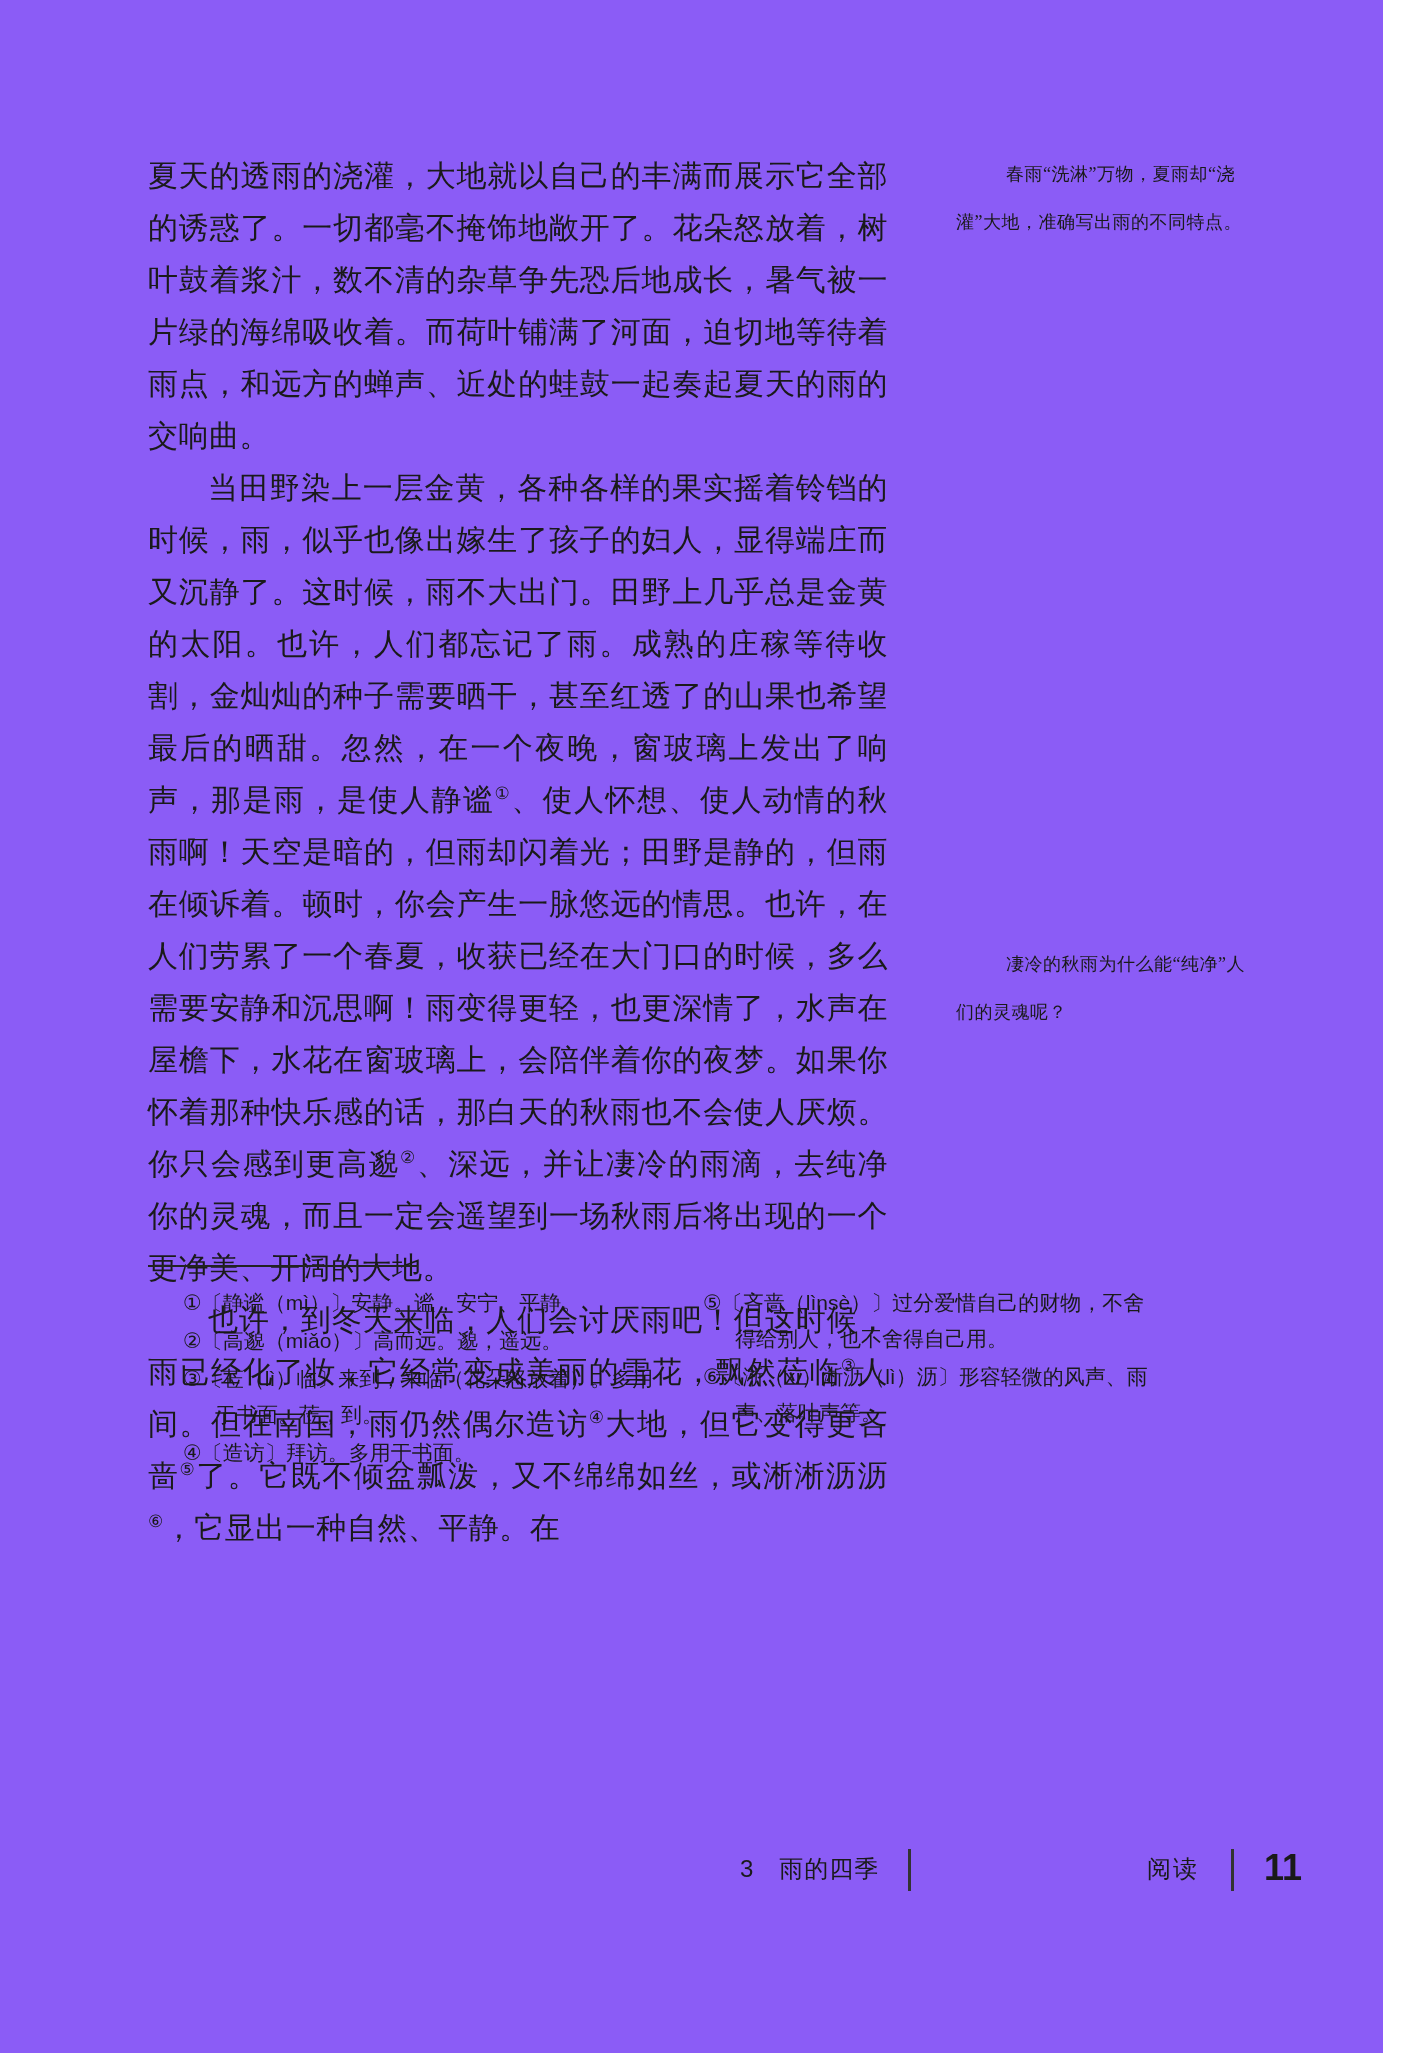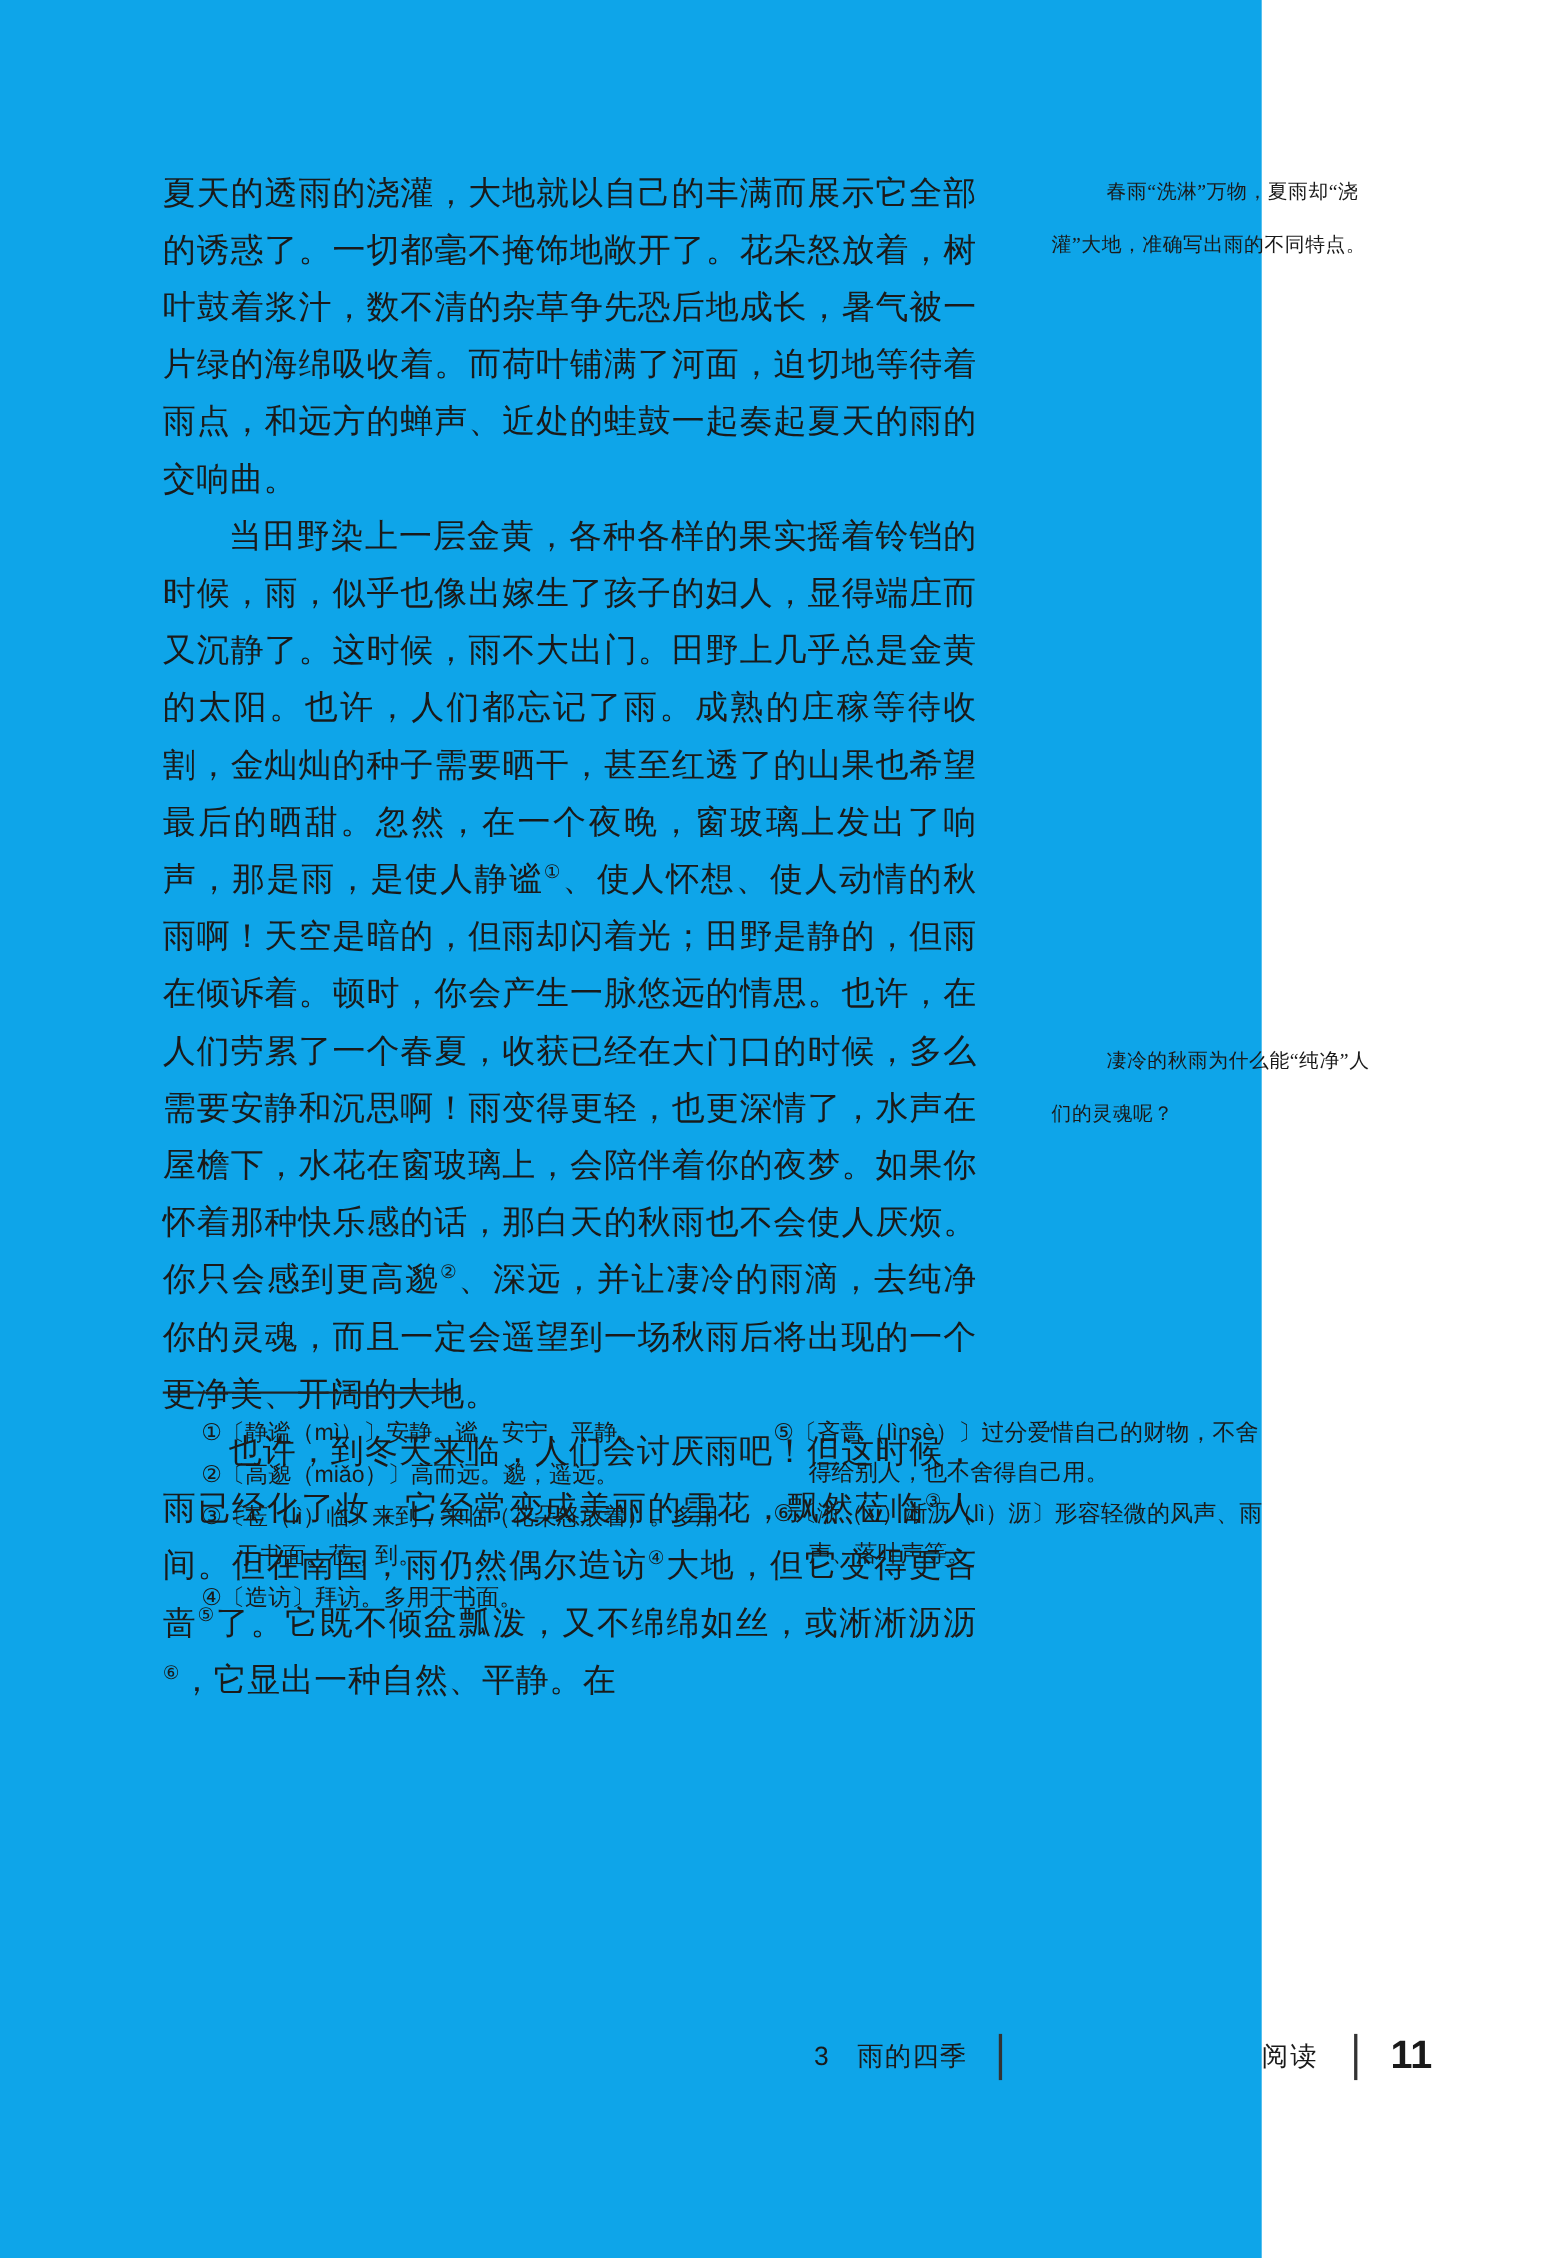--- a/index.html
+++ b/index.html
@@ -11,23 +11,23 @@
     width: 1403px;
     height: 2053px;
     position: relative;
     font-family: "Liberation Serif", "DejaVu Serif", serif;
     color: #1a1a1a;
     overflow: hidden;
   }
   .page {
     position: absolute;
     left: 0; top: 0;
-    width: 1147px;
+    width: 1383px;
     height: 2053px;
-    background: #0ea5e9;
+    background: #8b5cf6;
   }
   
   .content {
     position: absolute;
     left: 148px;
     top: 150px;
     width: 1110px;
   }
   .columns {
     display: flex;

